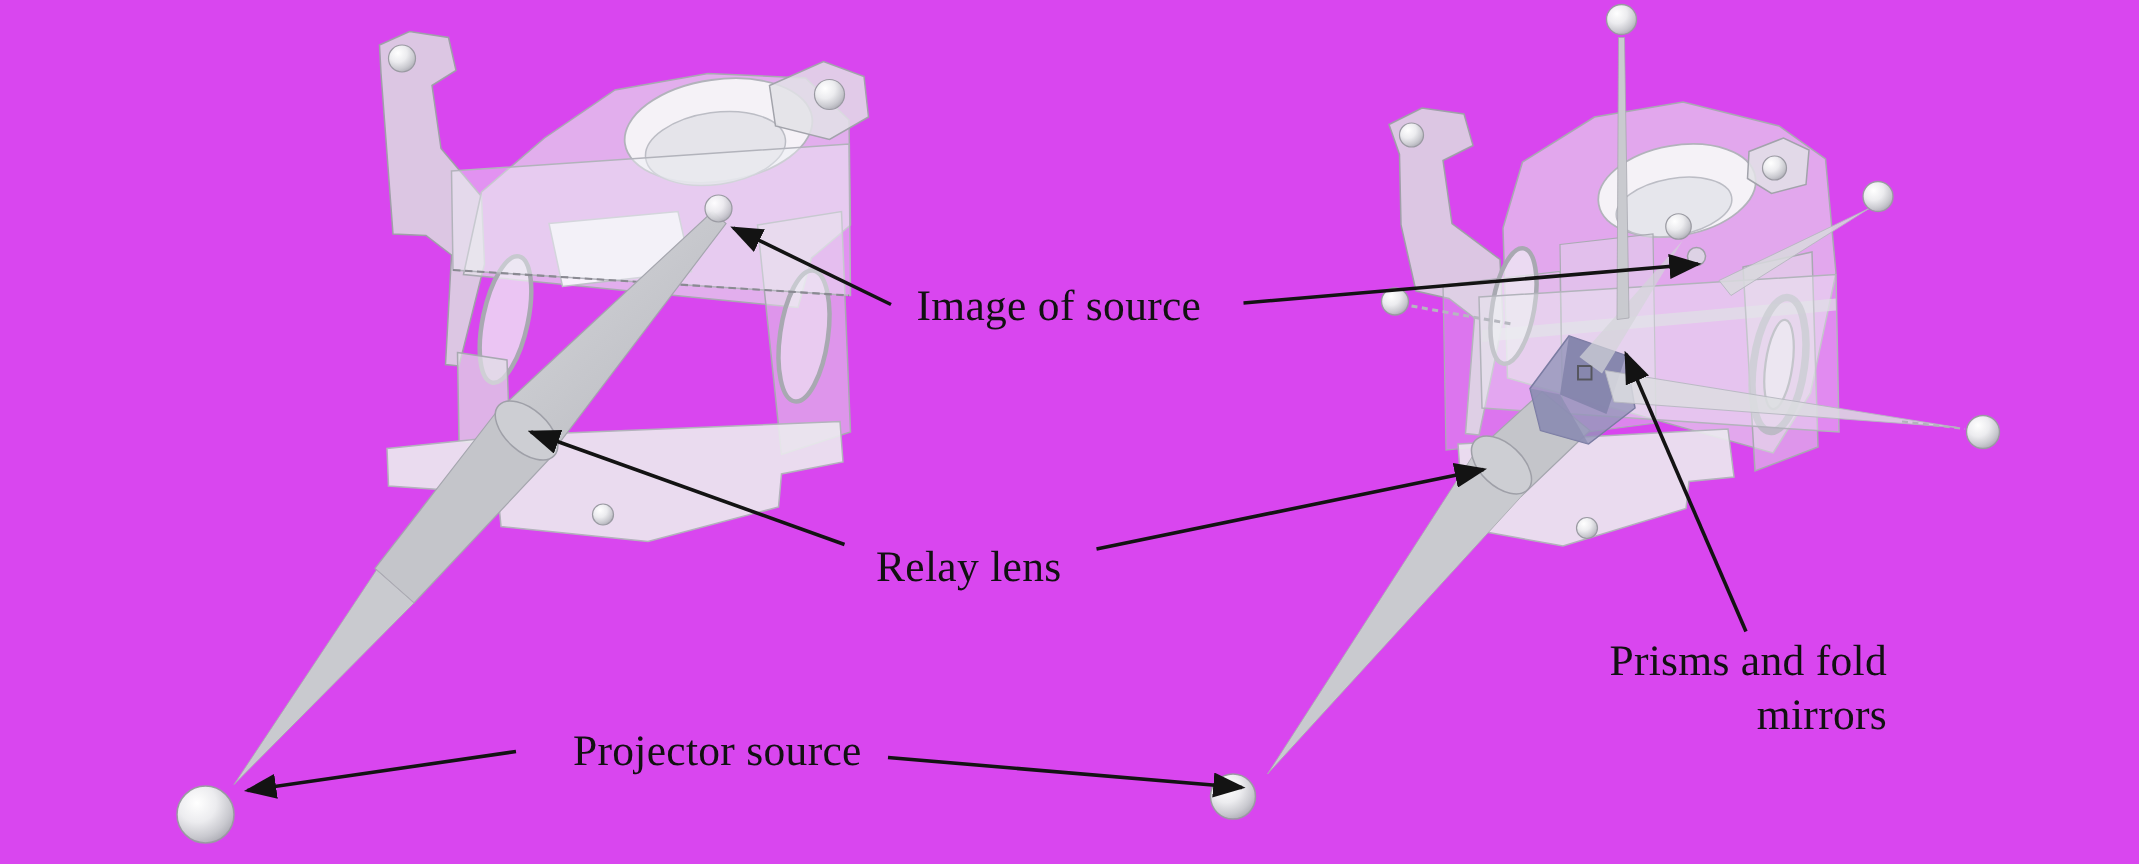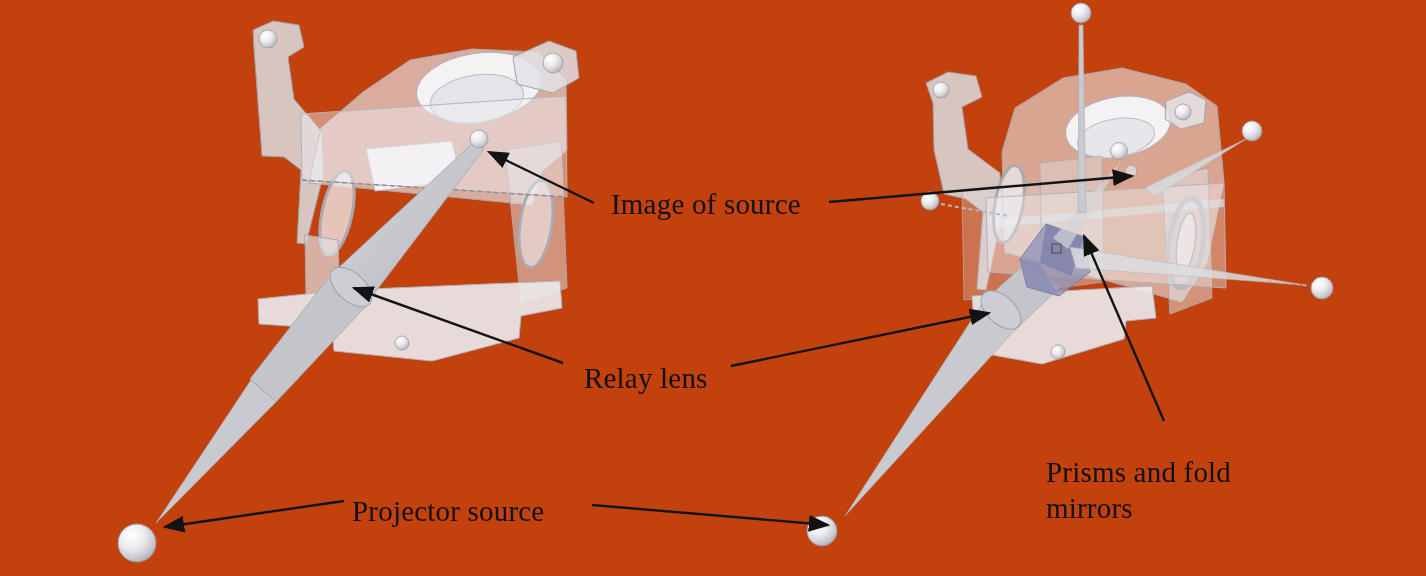--- a/index.html
+++ b/index.html
@@ -1,19 +1,19 @@
 <!DOCTYPE html>
 <html><head>
 <meta charset="utf-8">
 <style>
   html,body{margin:0;padding:0;background:#ffffff;}
   #stage{
     position:relative;
     width:1426px;height:576px;
-    background:#c2410c;
+    background:#d946ef;
     overflow:hidden;
     font-family:"Liberation Serif","DejaVu Serif",serif;
   }
   #cad{position:absolute;left:0;top:0;}
   .fig-label{
     position:absolute;
     color:#111;
     font-size:29px;
     line-height:36px;
     white-space:nowrap;
@@ -138,17 +138,17 @@
     <line x1="344" y1="501" x2="165" y2="527" marker-end="url(#ah)"></line>
     <line x1="592" y1="505" x2="828" y2="525" marker-end="url(#ah)"></line>
     <line x1="1164" y1="421" x2="1084" y2="236" marker-end="url(#ah)"></line>
   </g>
 </svg>
 
 <div class="fig-label" style="left:611px;top:186px;">Image of source</div>
 
 <div class="fig-label" style="left:584px;top:360px;">Relay lens</div>
 
-<div class="fig-label" style="left:352px;top:483px;margin-top:10px;">Projector source</div>
+<div class="fig-label" style="left:382px;top:483px;">Projector source</div>
 
-<div class="fig-label wrap" style="left:1046px;top:454px;width:212px;">Prisms and fold mirrors</div>
+<div class="fig-label wrap" style="left:1046px;top:423px;width:212px;text-align:right;">Prisms and fold mirrors</div>
 
 </div>
 
 </body></html>

